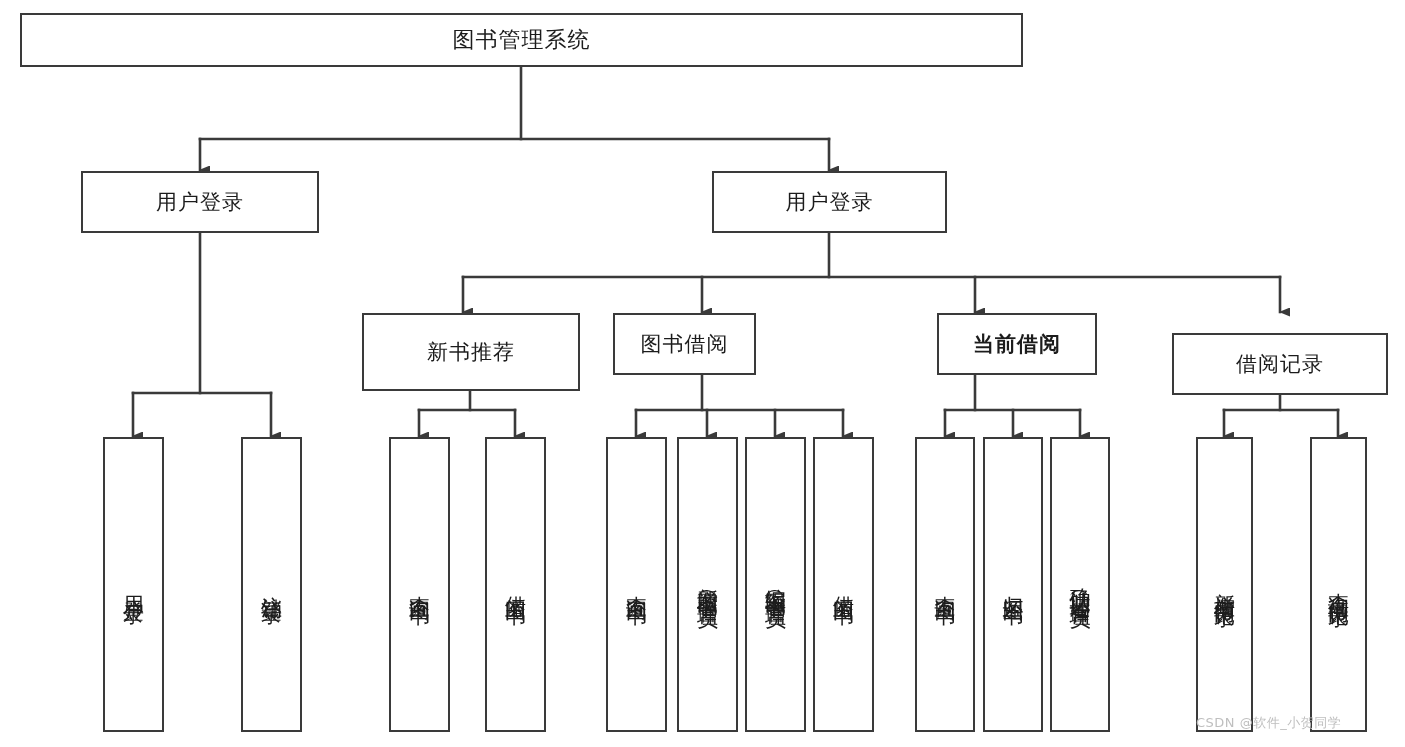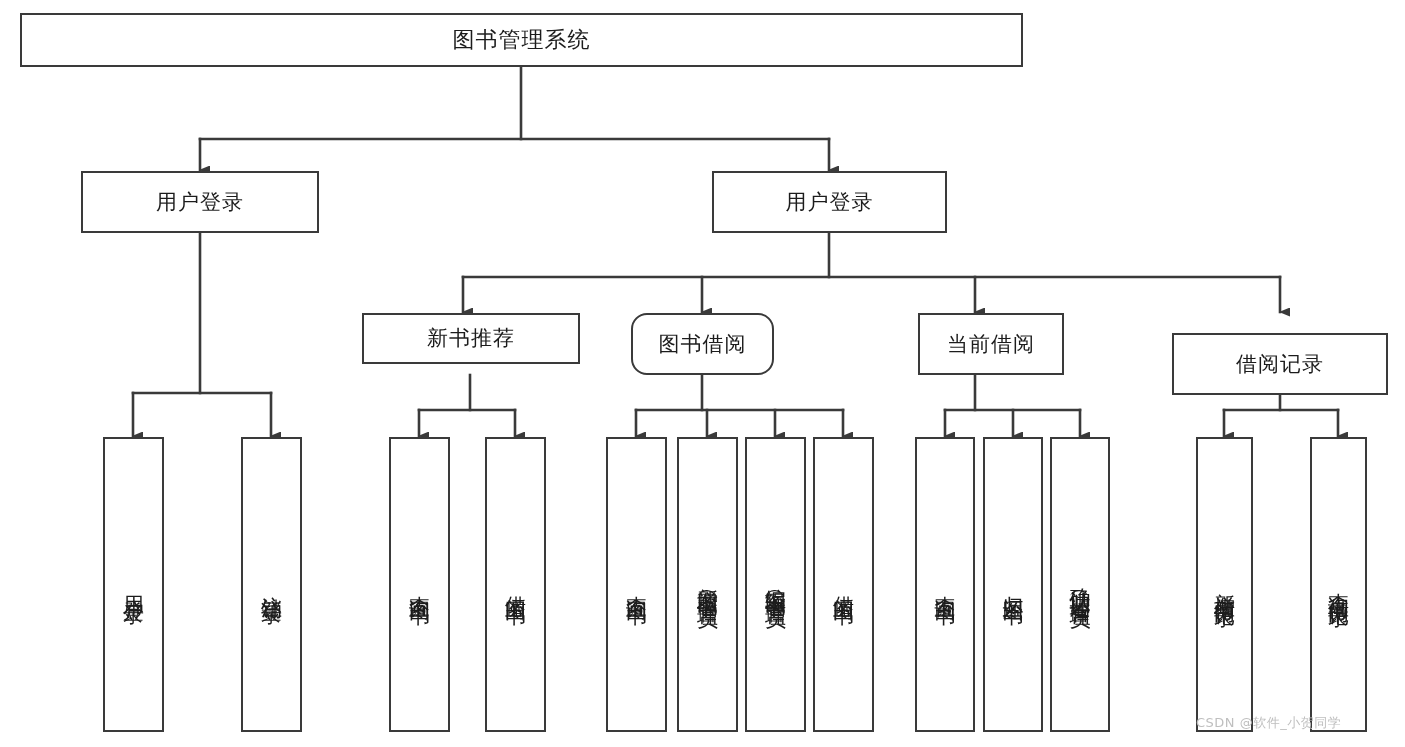--- a/index.html
+++ b/index.html
@@ -113,27 +113,27 @@
   <div id="node-layer">
       <div class="node-box root" style="left: 20px; top: 13px; width: 1003px; height: 54px;">
         <span class="node-label">图书管理系统</span>
       </div>
       <div class="node-box level1" style="left: 81px; top: 171px; width: 238px; height: 62px;">
         <span class="node-label">用户登录</span>
       </div>
       <div class="node-box level1" style="left: 712px; top: 171px; width: 235px; height: 62px;">
         <span class="node-label">用户登录</span>
       </div>
-      <div class="node-box level2" style="left: 362px; top: 313px; width: 218px; height: 51px;">
+      <div class="node-box level2" style="left: 362px; top: 313px; width: 218px; height: 78px;">
         <span class="node-label">新书推荐</span>
       </div>
-      <div class="node-box level2" style="left: 631px; top: 313px; width: 143px; height: 62px; border-radius: 16px;">
+      <div class="node-box level2" style="left: 613px; top: 313px; width: 143px; height: 62px;">
         <span class="node-label">图书借阅</span>
       </div>
-      <div class="node-box level2" style="left: 918px; top: 313px; width: 146px; height: 62px;">
+      <div class="node-box level2" style="left: 937px; top: 313px; width: 160px; height: 62px; font-weight: bold;">
         <span class="node-label">当前借阅</span>
       </div>
       <div class="node-box level2" style="left: 1172px; top: 313px; width: 216px; height: 62px; margin-top: 20px;">
         <span class="node-label">借阅记录</span>
       </div>
       <div class="node-box leaf vertical" style="left: 103px; top: 437px; width: 61px; height: 295px;">
         <span class="node-label">用户登录</span>
       </div>
       <div class="node-box leaf vertical" style="left: 241px; top: 437px; width: 61px; height: 295px;">
         <span class="node-label">注销登录</span>

